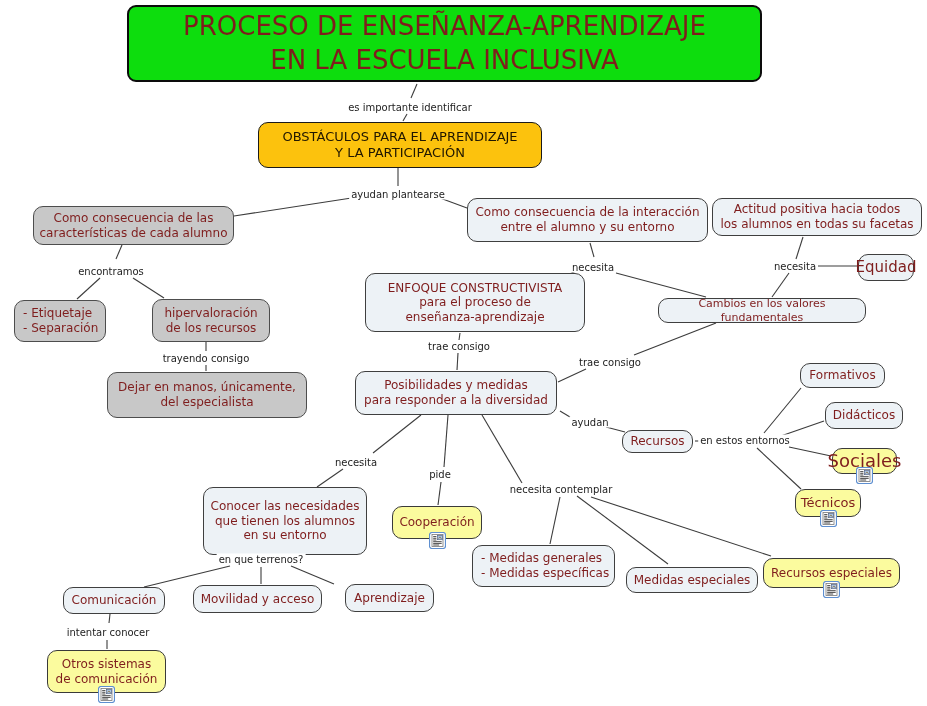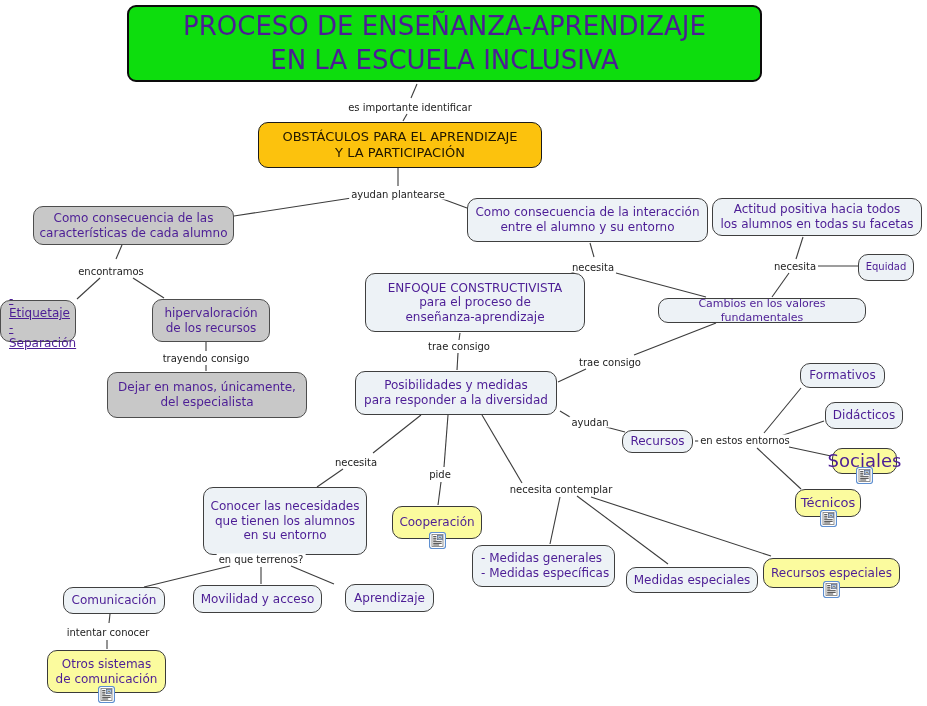--- a/index.html
+++ b/index.html
@@ -5,21 +5,21 @@
   html,body{margin:0;padding:0;background:#fff;}
   #canvas{
     position:relative;width:927px;height:706px;background:#fff;overflow:hidden;
     font-family:"DejaVu Sans","Liberation Sans",sans-serif;
   }
   #edge-layer{position:absolute;left:0;top:0;width:927px;height:706px;}
   .node{
     position:absolute;box-sizing:border-box;
     display:flex;align-items:center;justify-content:center;
     text-align:center;white-space:pre-line;
-    border-radius:10px;font-size:12px;line-height:1.22;color:#4c1d95;
+    border-radius:10px;font-size:12px;line-height:1.22;color:#7f1d1d;
     padding:1px 3px;
   }
   .node.title{background:var(--c-green);border:2px solid #0c0c0c;font-size:26px;border-radius:9px;line-height:1.3;}
   .node.orange{background:var(--c-orange);border:1.6px solid #1a1a1a;font-size:13px;color:#201700;}
   .node.gray{background:var(--c-gray);border:1.5px solid #4d4d4d;}
   .node.light{background:var(--c-light);border:1.2px solid #3f3f3f;}
   .node.yellow{background:var(--c-yellow);border:1.4px solid #3a3a3a;}
   .node.left{text-align:left;justify-content:flex-start;padding-left:8px;}
   .edge-label{
     position:absolute;transform:translate(-50%,-50%);
@@ -78,22 +78,22 @@
       <div class="node title" style="left: 127px; top: 5px; width: 635px; height: 77px;"><span>PROCESO DE ENSEÑANZA-APRENDIZAJE
 EN LA ESCUELA INCLUSIVA</span></div>
       <div class="node orange" style="left: 258px; top: 122px; width: 284px; height: 46px;"><span>OBSTÁCULOS PARA EL APRENDIZAJE
 Y LA PARTICIPACIÓN</span></div>
       <div class="node gray" style="left: 33px; top: 206px; width: 201px; height: 39px;"><span>Como consecuencia de las
 características de cada alumno</span></div>
       <div class="node light" style="left: 467px; top: 198px; width: 241px; height: 44px;"><span>Como consecuencia de la interacción
 entre el alumno y su entorno</span></div>
       <div class="node light" style="left: 712px; top: 198px; width: 210px; height: 38px;"><span>Actitud positiva hacia todos
 los alumnos en todas su facetas</span></div>
-      <div class="node light" style="left: 858px; top: 254px; width: 56px; height: 27px; font-size: 10px;"><span>Equidad</span></div>
-      <div class="node gray left" style="left: 0; top: 300px; width: 76px; height: 42px; text-decoration: underline;"><span>- Etiquetaje
+      <div class="node light" style="left: 858px; top: 254px; width: 56px; height: 27px; font-size: 15px;"><span>Equidad</span></div>
+      <div class="node gray left" style="left: 14px; top: 300px; width: 92px; height: 42px;"><span>- Etiquetaje
 - Separación</span></div>
       <div class="node gray" style="left: 152px; top: 299px; width: 118px; height: 43px;"><span>hipervaloración
 de los recursos</span></div>
       <div class="node light" style="left: 365px; top: 273px; width: 220px; height: 59px;"><span>ENFOQUE CONSTRUCTIVISTA
 para el proceso de
 enseñanza-aprendizaje</span></div>
       <div class="node light" style="left: 658px; top: 298px; width: 208px; height: 25px; font-size: 11px;"><span>Cambios en los valores fundamentales</span></div>
       <div class="node gray" style="left: 107px; top: 372px; width: 200px; height: 46px;"><span>Dejar en manos, únicamente,
 del especialista</span></div>
       <div class="node light" style="left: 355px; top: 371px; width: 202px; height: 44px;"><span>Posibilidades y medidas

